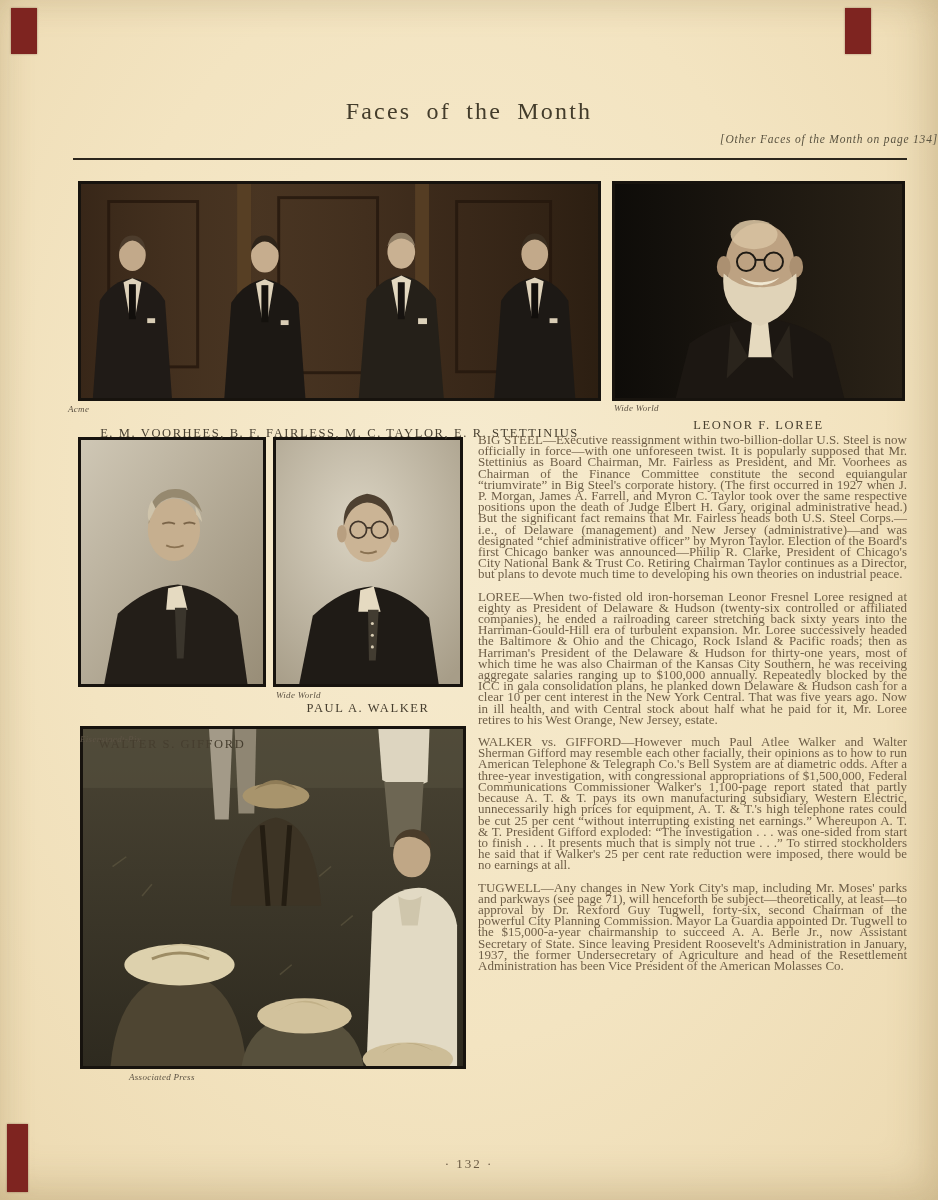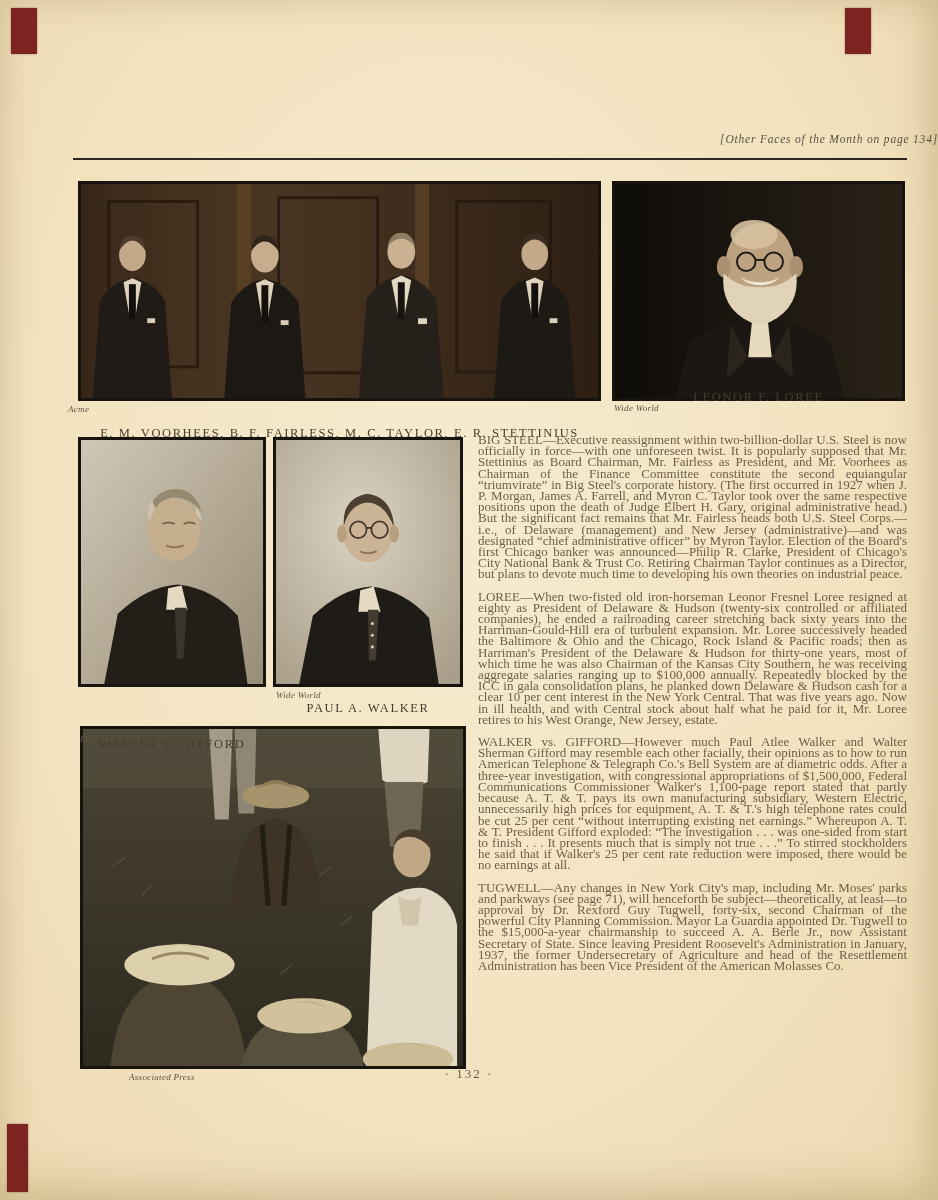--- a/index.html
+++ b/index.html
@@ -26,39 +26,40 @@
   .ph-walker{left:273px;top:437px;width:190px;height:250px;}
   .ph-tugwell{left:80px;top:726px;width:386px;height:343px;}
   .credit{position:absolute;font-style:italic;font-size:9px;color:#5d5344;letter-spacing:.3px;}
   .cr-steel{left:68px;top:404px;}
   .cr-loree{left:614px;top:403px;}
   .cr-gifford{left:80px;top:690px;margin-top:44px;}
   .cr-walker{left:276px;top:690px;}
   .cr-tugwell{left:83px;top:1072px;margin-left:46px;}
   .caption{position:absolute;text-align:center;font-size:12.5px;letter-spacing:1.6px;color:#463e2f;}
   .cap-steel{left:78px;width:523px;top:410px;margin-top:16px;}
-  .cap-loree{left:612px;width:293px;top:390px;}
+  .cap-loree{left:612px;width:293px;top:418px;}
   .cap-gifford{left:66px;width:212px;top:737px;}
   .cap-walker{left:263px;width:210px;top:701px;}
   .cap-tugwell{left:80px;width:386px;top:1081px;}
   .column{position:absolute;left:478px;top:434px;width:429px;
     font-size:13px;line-height:11.2px;text-align:justify;color:#6e5e47;}
   .column p{margin:0 0 11px 0;}
-  .pageno{position:absolute;top:1066px;left:0;width:938px;text-align:center;
+  .pageno{position:absolute;top:1156px;left:0;width:938px;text-align:center;
     font-size:13px;letter-spacing:2px;color:#6b5b44;}
 </style>
 </head>
 <body>
 
 <div class="page">
 
   <div class="stamp tl"></div>
   <div class="stamp tr"></div>
   <div class="stamp bl"></div>
 
+  <div class="title">Faces of the Month</div>
   <div class="subtitle">[Other Faces of the Month on page 134]</div>
   <div class="rule"></div>
 
   <div class="photo ph-steel">
     <svg viewBox="0 0 523 220" preserveAspectRatio="none">
       <rect x="0" y="0" width="523" height="220" fill="#43301f"></rect>
       <rect x="0" y="0" width="523" height="220" fill="url(#wshade)"></rect>
       <defs>
         <linearGradient id="wshade" x1="0" y1="0" x2="1" y2="0">
           <stop offset="0" stop-color="#2c1d11" stop-opacity=".5"></stop>

